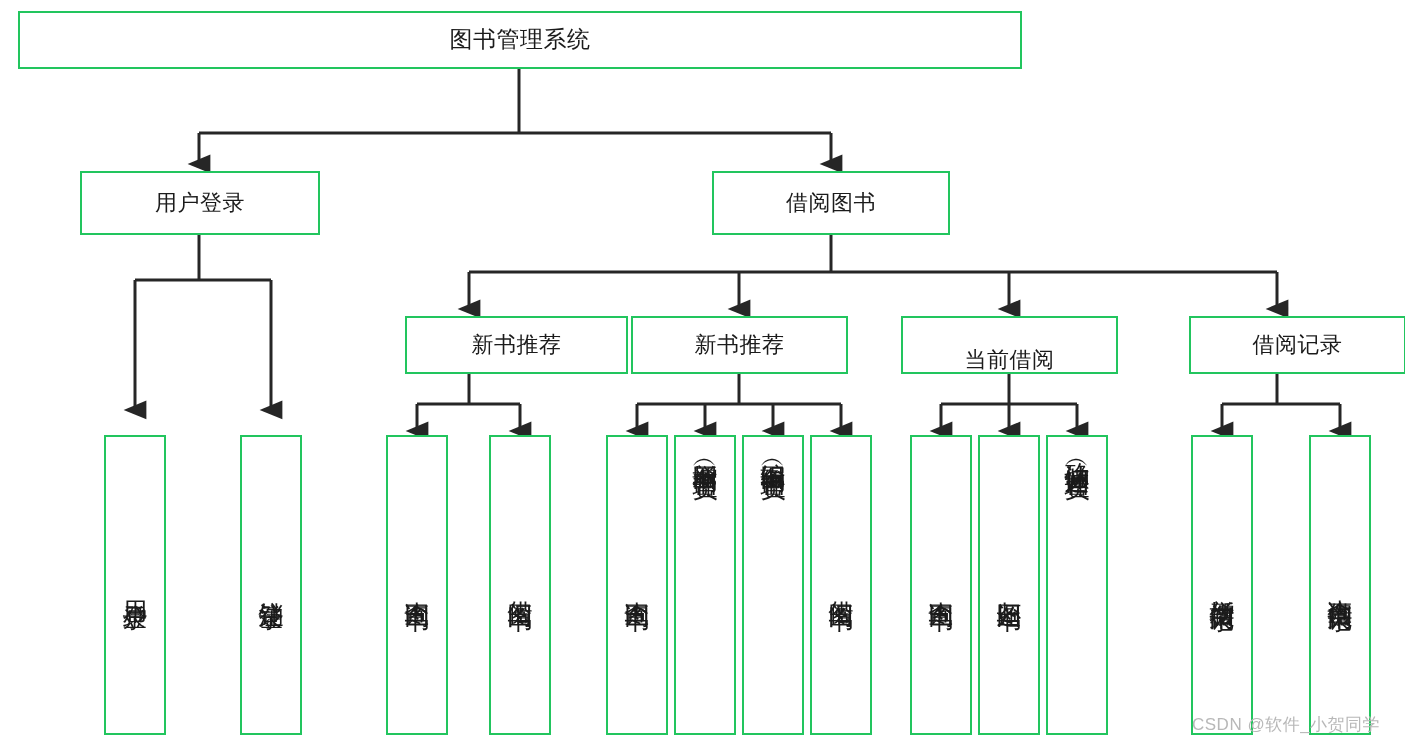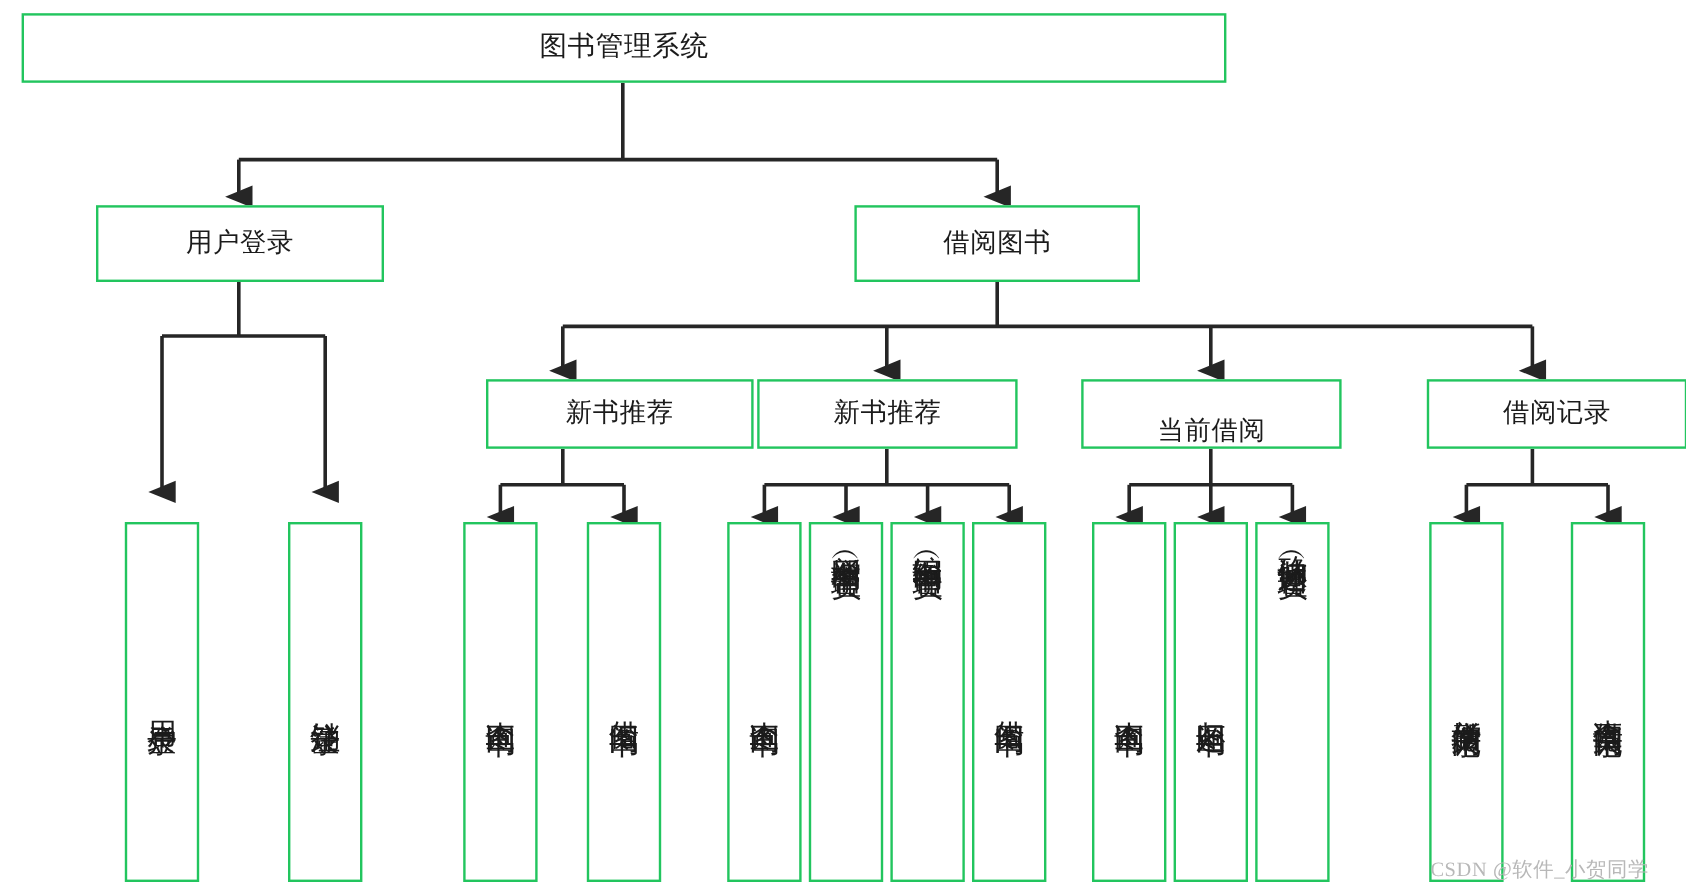--- a/index.html
+++ b/index.html
@@ -65,21 +65,21 @@
     padding-top: 0;
   }
   #watermark {
     position: absolute;
     left: 1192px;
     top: 713px;
     font-size: 17px;
     color: #b8b8b8;
     white-space: nowrap;
     letter-spacing: 0.5px;
-    font-family: Liberation Serif, serif;
+    font-family: Liberation Sans, sans-serif;
     pointer-events: none;
   }
 </style>
 </head>
 <body>
 
 <div id="diagram-root">
 
   <svg class="diagram-canvas" viewBox="0 0 1405 747" xmlns="http://www.w3.org/2000/svg">
     <defs>

